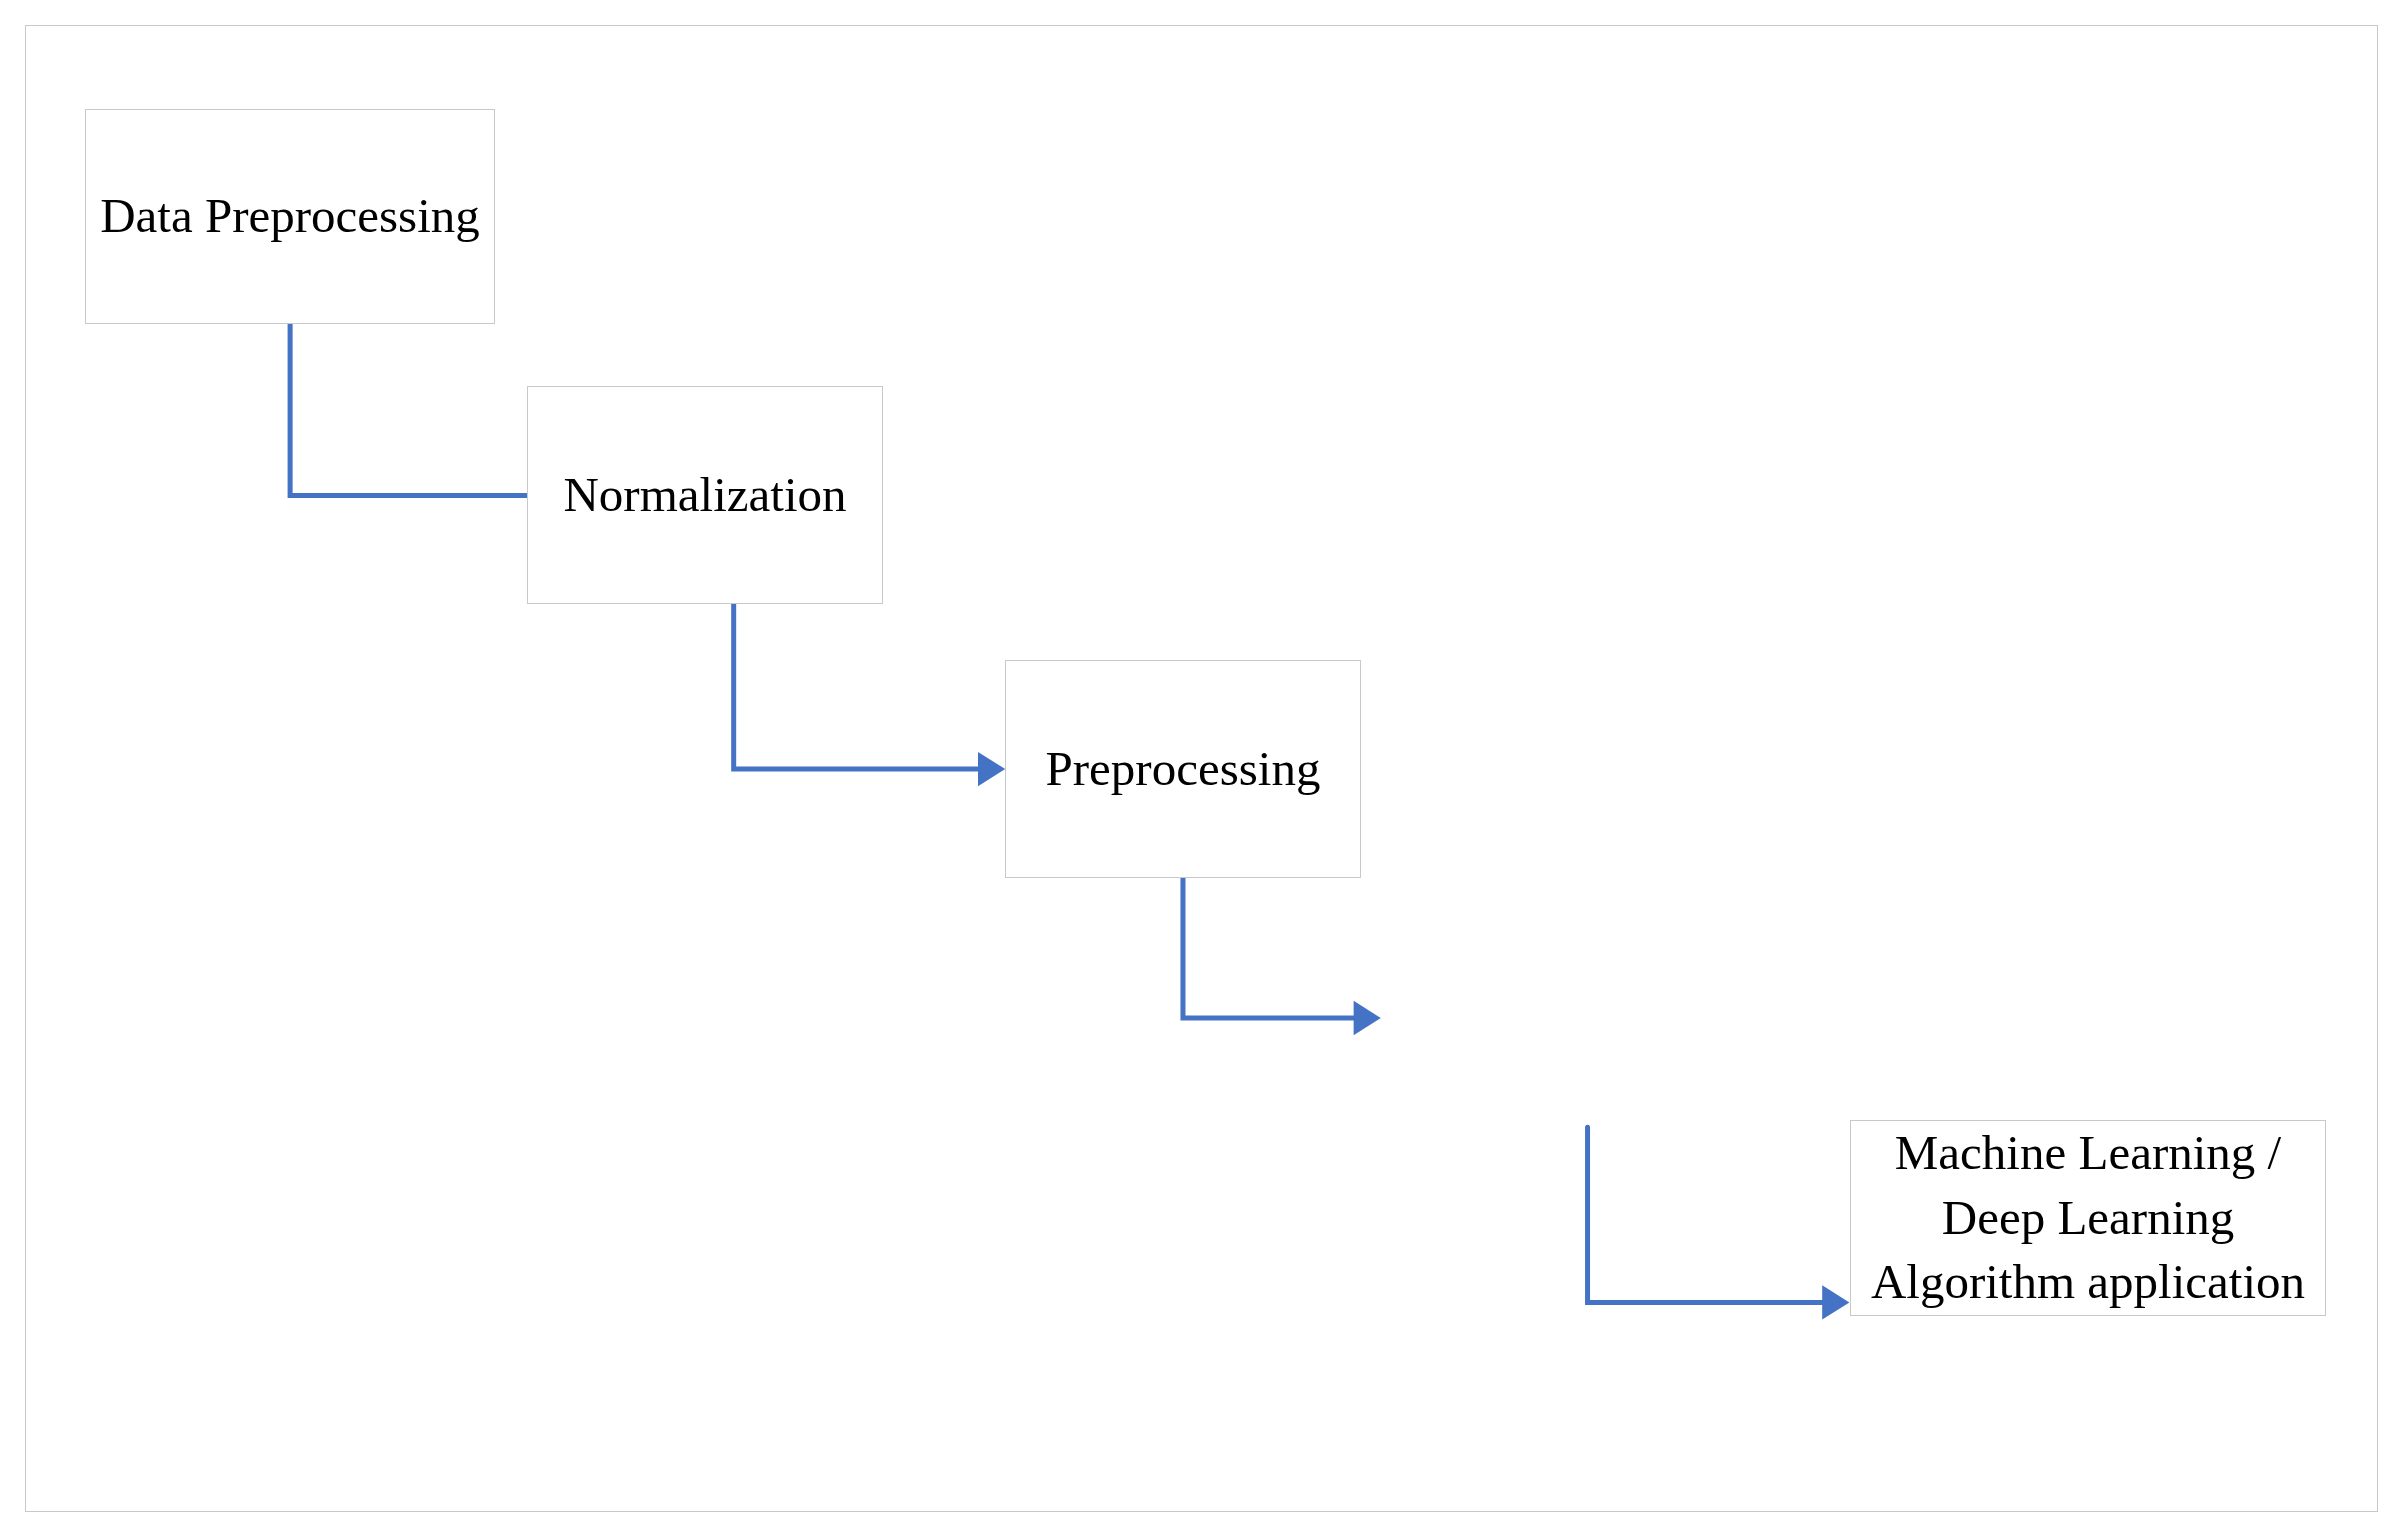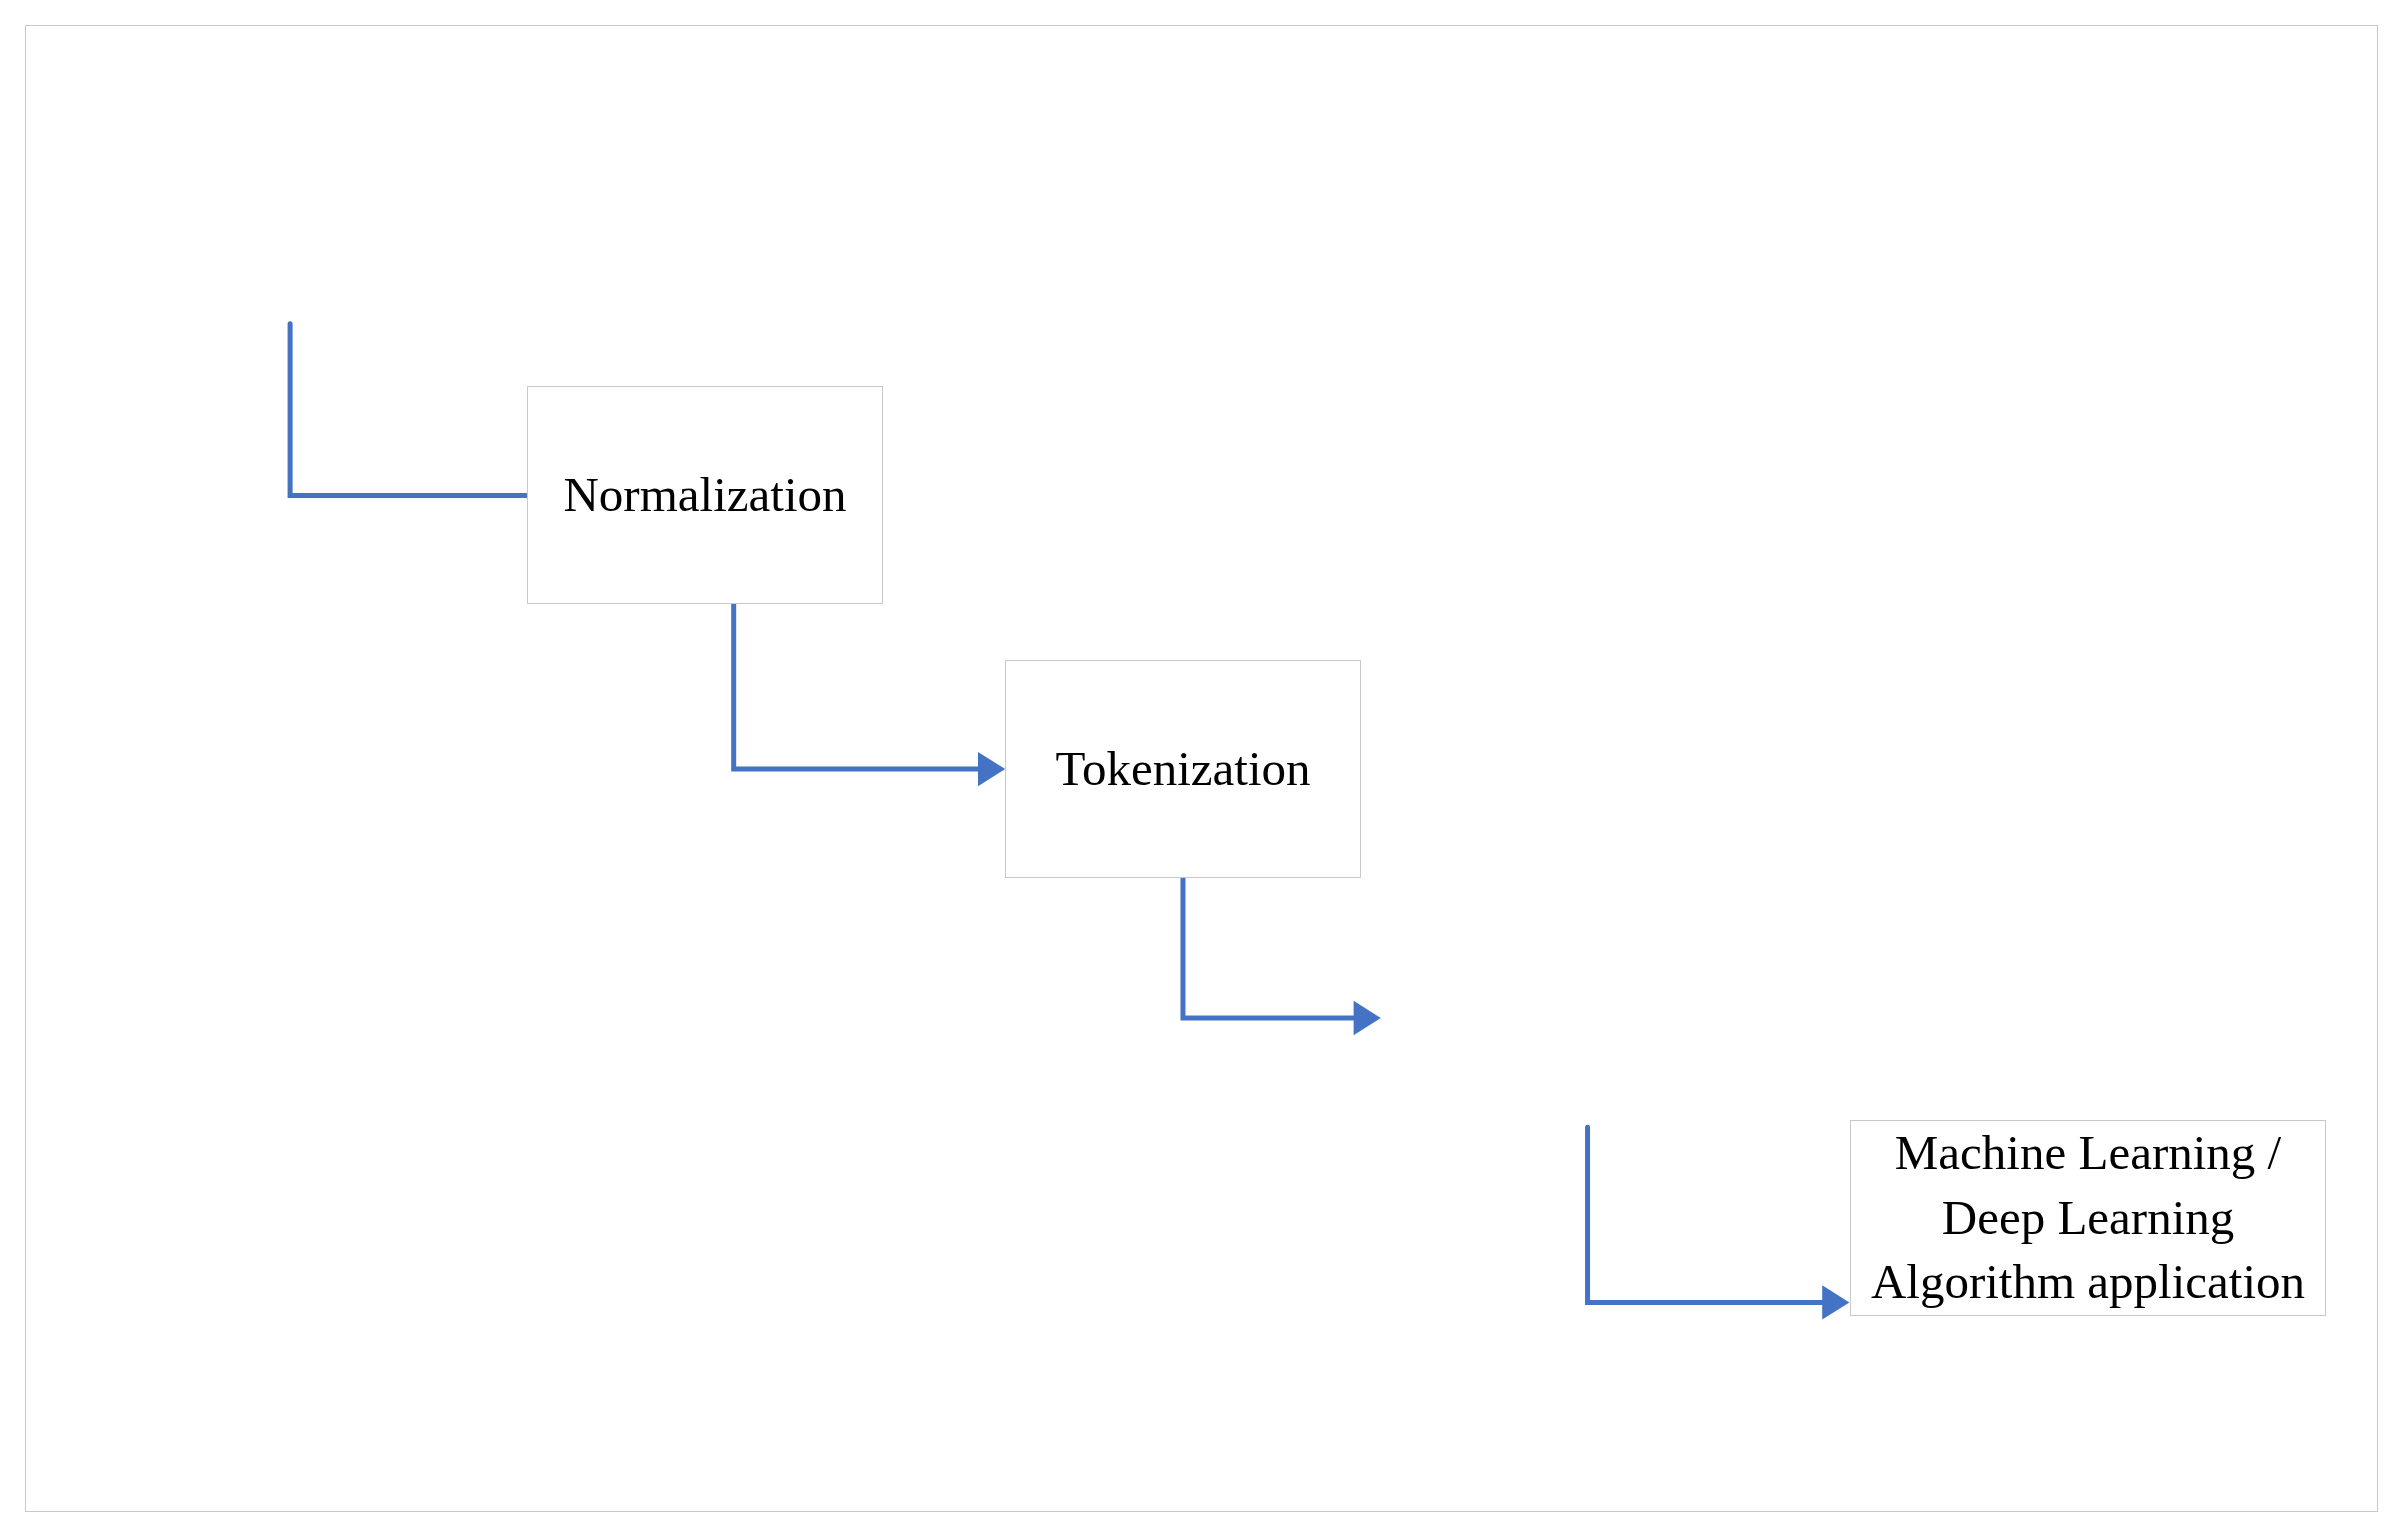--- a/index.html
+++ b/index.html
@@ -66,27 +66,30 @@
     stroke: none;
   }
 </style>
 </head>
 <body>
 
 <div class="page">
 
   <div class="frame"></div>
 
+  <div class="node node-1">
+    <span>Data Preprocessing</span>
+  </div>
 
   <div class="node node-2">
     <span>Normalization</span>
   </div>
 
   <div class="node node-3">
-    <span>Tokenization</span>
+    <span>Preprocessing</span>
   </div>
 
 
   <div class="node node-5">
     <span>Machine Learning / Deep Learning Algorithm application</span>
   </div>
 
   <svg class="connectors" viewBox="0 0 3356 2146" aria-hidden="true">
     <g>
       <path class="arrow-line" d="M 405.5 452 L 405.5 692 L 739 692"></path>

